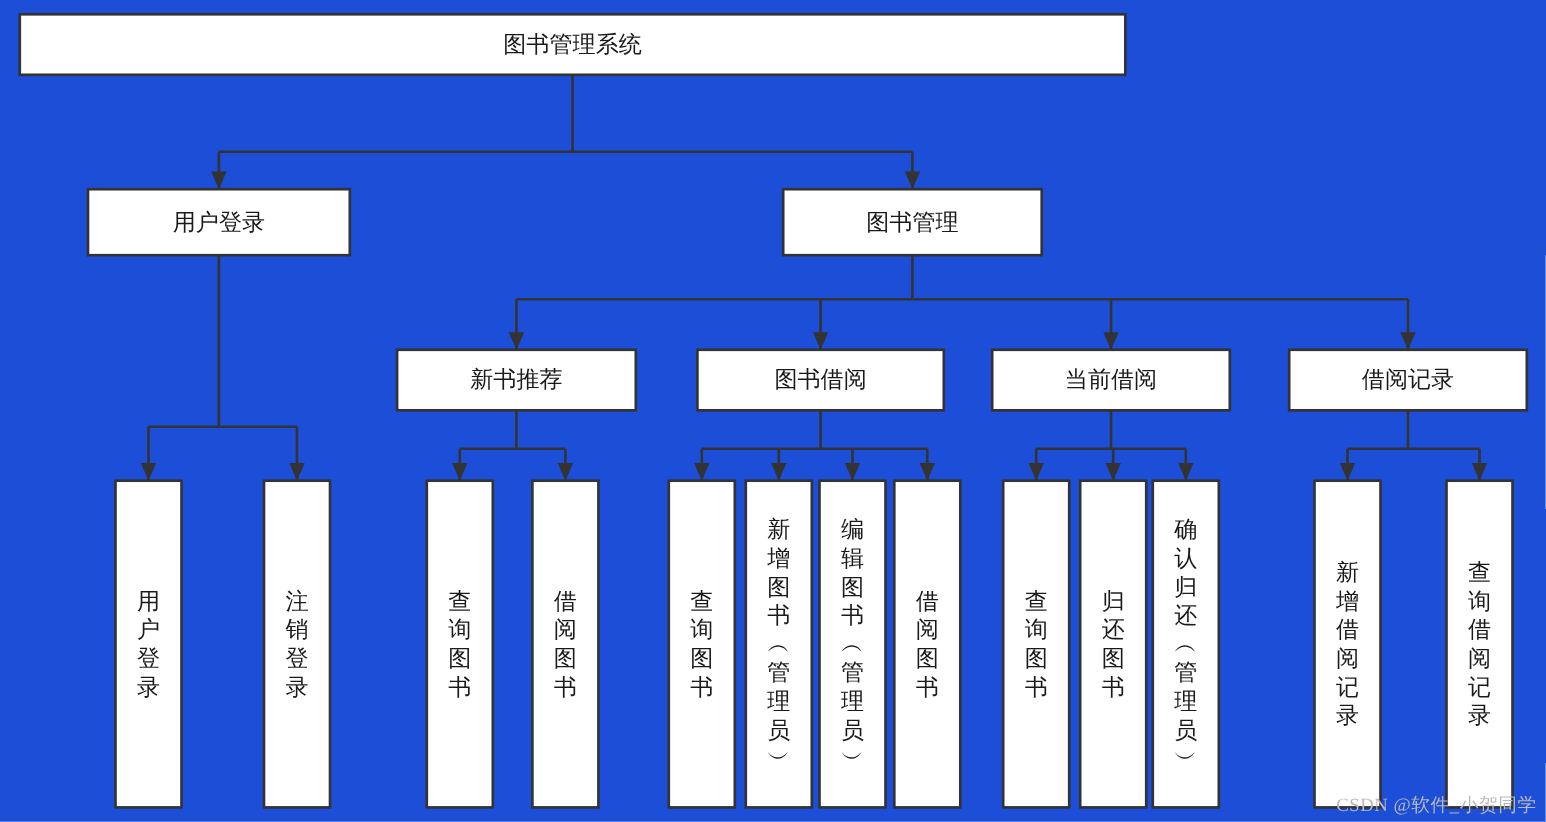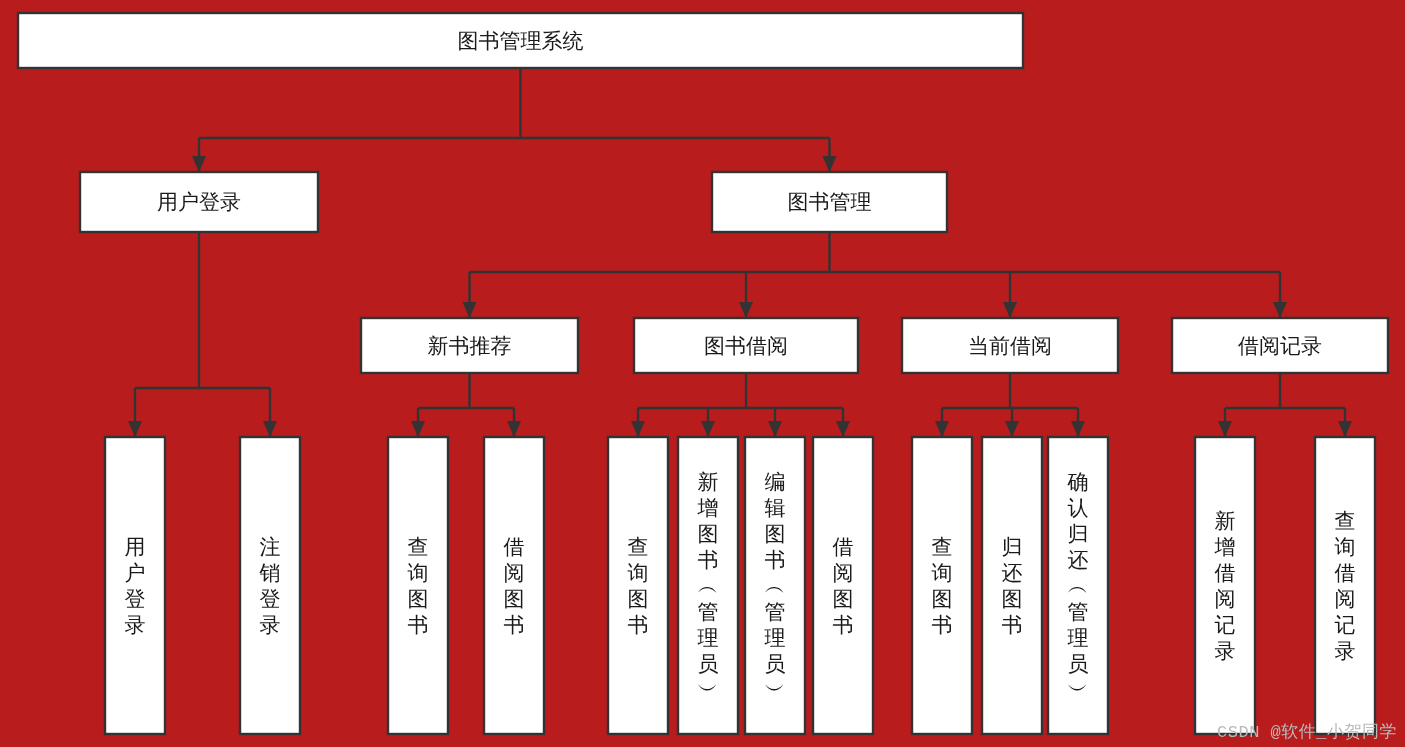--- a/index.html
+++ b/index.html
@@ -10,21 +10,21 @@
   body {
     width: 1405px;
     height: 747px;
     font-family: "DejaVu Sans", "Liberation Sans", sans-serif;
     overflow: hidden;
   }
   #diagram-root {
     position: relative;
     width: 1405px;
     height: 747px;
-    background: #b91c1c;
+    background: #1d4ed8;
   }
   svg#tree-svg {
     position: absolute;
     left: 0;
     top: 0;
     width: 1405px;
     height: 747px;
     display: block;
   }
   .node-box {
@@ -52,21 +52,21 @@
   .node-label-v {
     font-family: "DejaVu Sans", "Liberation Sans", sans-serif;
     font-size: 21px;
     fill: #1a1a1a;
     text-anchor: middle;
   }
   .watermark-text {
     position: absolute;
     right: 8px;
     bottom: 4px;
-    font-family: Liberation Mono, monospace;
+    font-family: Liberation Serif, serif;
     font-size: 17px;
     color: #b9b9b9;
     letter-spacing: 0.5px;
     white-space: nowrap;
     user-select: none;
   }
 </style>
 </head>
 <body>
 

